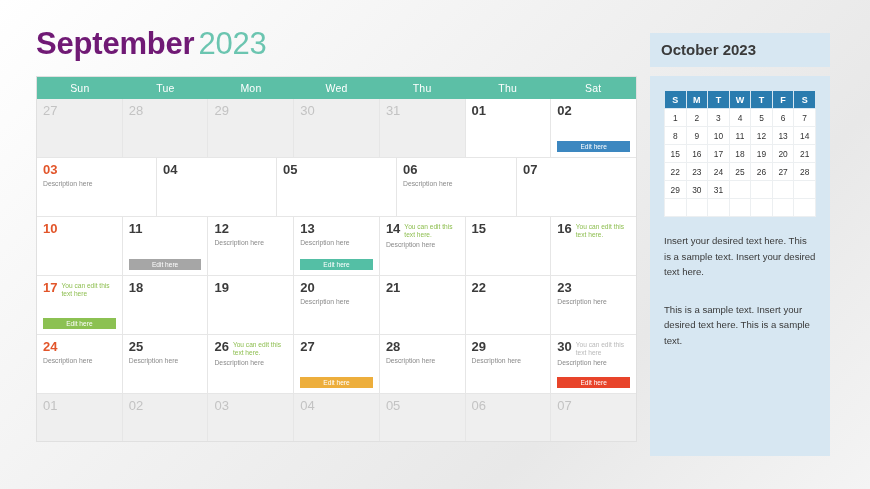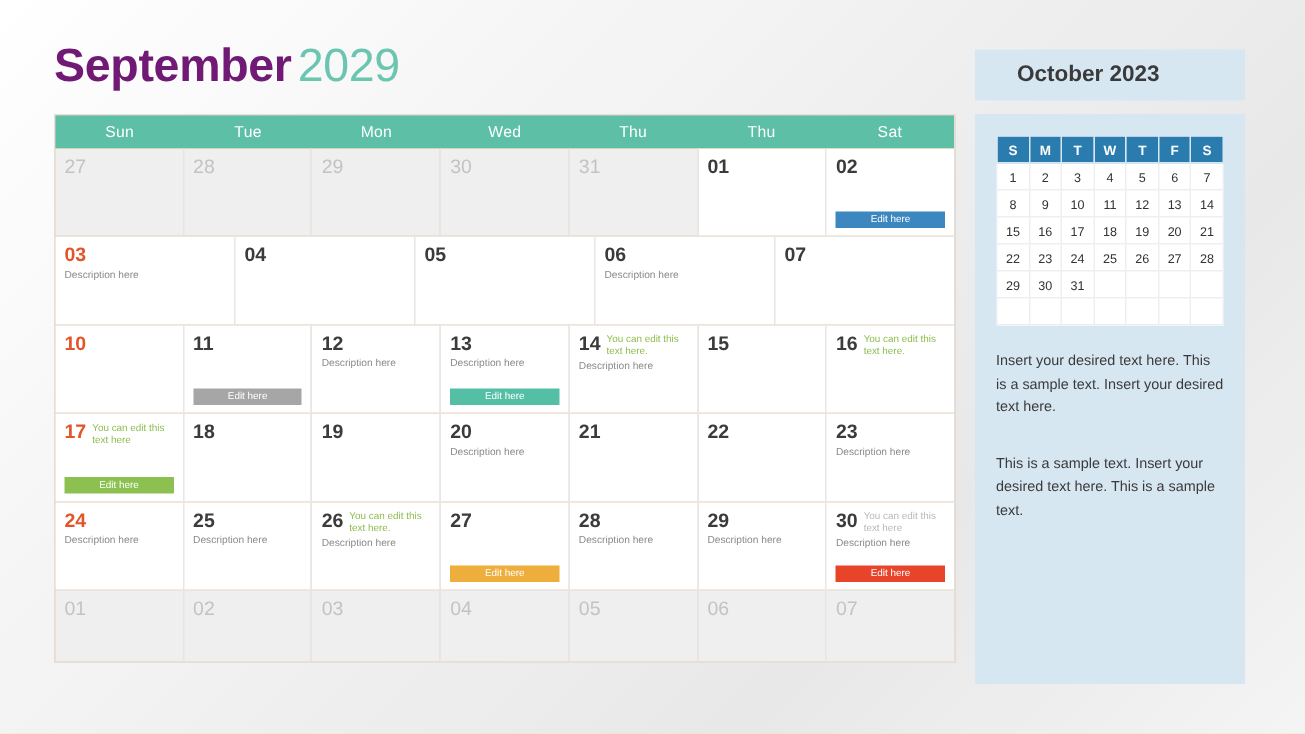--- a/index.html
+++ b/index.html
@@ -40,21 +40,21 @@
   }
 
   
   #calendar {
     position: absolute;
     left: 36px;
     top: 76px;
     width: 601px;
     border: 1px solid #e0e0e0;
     box-sizing: border-box;
-    background: #fdba74;
+    background: #000000;
   }
   .cal-head {
     display: flex;
     background: #5CBFA6;
     height: 22px;
   }
   .cal-head .dow {
     flex: 1 1 0;
     color: #ffffff;
     font-size: 10.5px;
@@ -139,21 +139,21 @@
     height: 34px;
     background: #D7E7F2;
     box-sizing: border-box;
   }
   #side-title span {
     display: block;
     font-size: 15px;
     font-weight: bold;
     color: #3a3a3a;
     line-height: 34px;
-    padding-left: 28px;
+    padding-left: 11px;
   }
   #side-panel {
     position: absolute;
     left: 650px;
     top: 76px;
     width: 180px;
     height: 380px;
     background: #D7E7F2;
     box-sizing: border-box;
     padding: 14px 14px 0 14px;
@@ -190,21 +190,21 @@
   }
   #side-para-1 { margin-top: 22px; }
   #side-para-2 { margin-top: 16px; }
 </style>
 </head>
 <body>
 
 <div id="slide">
 
   <div id="main-title">
-    <span class="m-strong">September</span><span class="m-year">2029</span>
+    <span class="m-strong">September</span><span class="m-year">2023</span>
   </div>
 
   <div id="calendar">
     <div class="cal-head">
         <div class="dow">Sun</div>
         <div class="dow">Tue</div>
         <div class="dow">Mon</div>
         <div class="dow">Wed</div>
         <div class="dow">Thu</div>
         <div class="dow">Thu</div>

